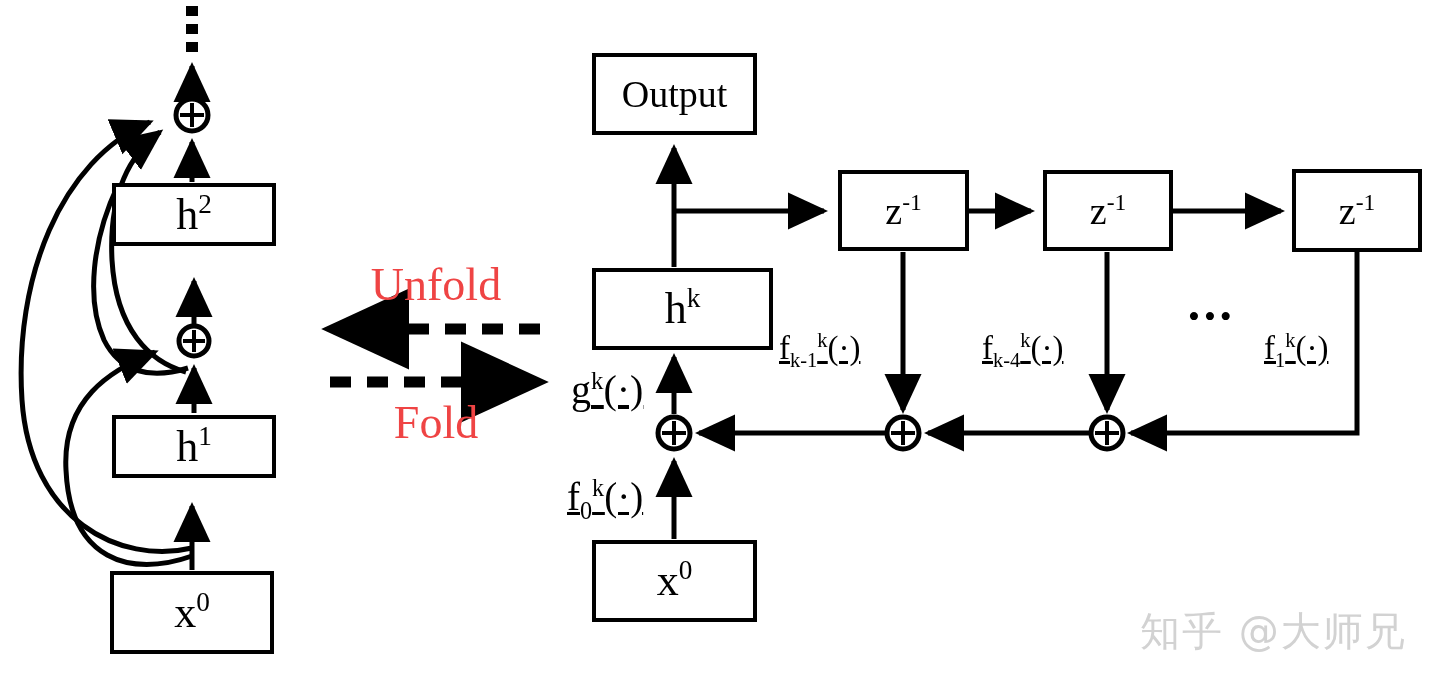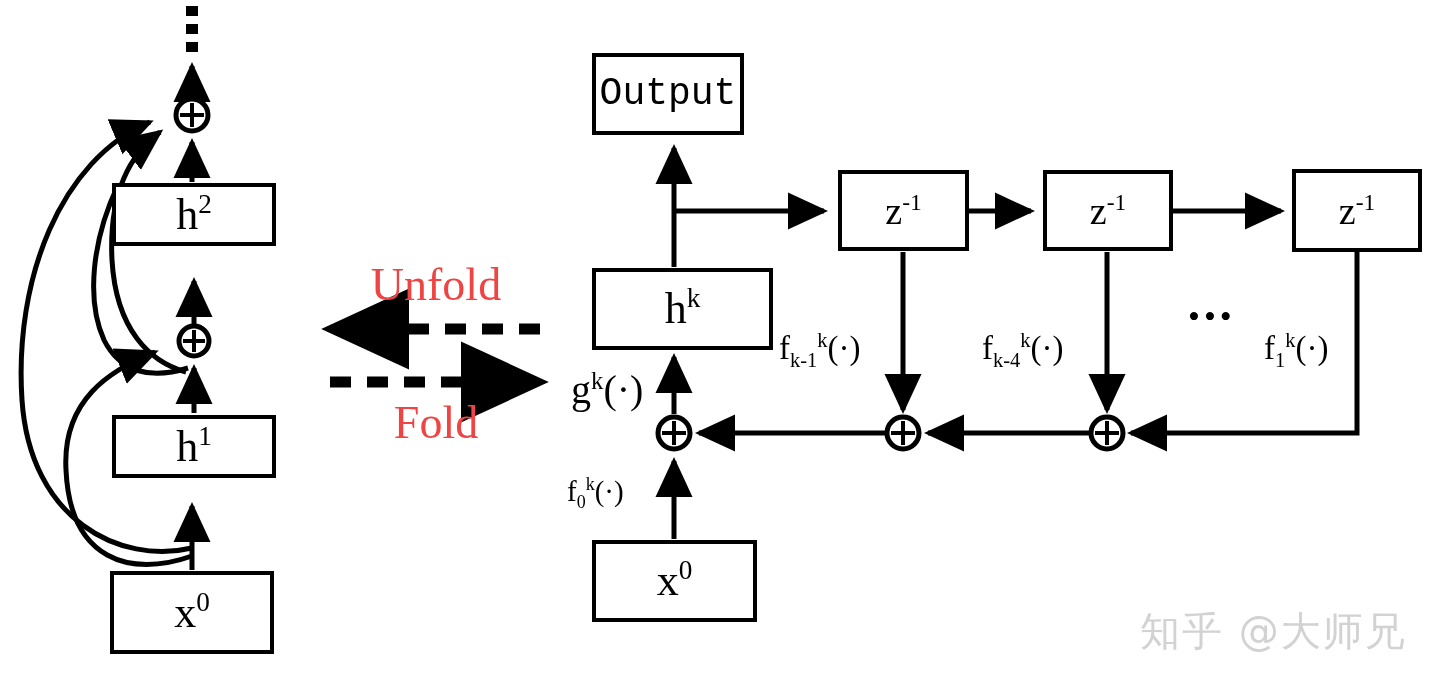--- a/index.html
+++ b/index.html
@@ -47,20 +47,21 @@
     line-height: 0;
   }
   sup { vertical-align: super; }
   sub { vertical-align: sub; }
   .edge-label {
     position: absolute;
     color: #000000;
     font-family: "Liberation Serif", "DejaVu Serif", serif;
     white-space: nowrap;
     line-height: 1;
+    text-decoration: underline;
   }
   .transform-label {
     position: absolute;
     color: #ef4444;
     font-family: "Liberation Serif", "DejaVu Serif", serif;
     white-space: nowrap;
     line-height: 1;
     text-align: center;
   }
   .ellipsis-h {
@@ -181,21 +182,21 @@
   </div>
 
   <div class="node-box" style="left:110px; top:571px; width:164px; height:83px; font-size:44px;">
     <span class="mathlabel"><span>x</span><sup>0</sup></span>
   </div>
 
   <div class="transform-label" style="left:330px; top:262px; width:212px; font-size:46px;">Unfold</div>
 
   <div class="transform-label" style="left:330px; top:400px; width:212px; font-size:46px;">Fold</div>
 
-  <div class="node-box" style="left:592px; top:53px; width:152px; height:82px; font-size:38px;font-family:Liberation Mono, monospace;">
+  <div class="node-box" style="left:592px; top:53px; width:165px; height:82px; font-size:38px;">
     <span class="mathlabel">Output</span>
   </div>
 
   <div class="node-box" style="left:592px; top:268px; width:181px; height:82px; font-size:44px;">
     <span class="mathlabel"><span>h</span><sup>k</sup></span>
   </div>
 
   <div class="node-box" style="left:592px; top:540px; width:165px; height:82px; font-size:44px;">
     <span class="mathlabel"><span>x</span><sup>0</sup></span>
   </div>
@@ -209,21 +210,21 @@
   </div>
 
   <div class="node-box" style="left:1292px; top:169px; width:130px; height:83px; font-size:38px;">
     <span class="mathlabel"><span>z</span><sup>-1</sup></span>
   </div>
 
   <div class="ellipsis-h" style="left:1188px; top:300px; font-size:34px;">•••</div>
 
   <div class="edge-label" style="left:571px; top:370px; font-size:40px;"><span>g</span><sup>k</sup><span>(·)</span></div>
 
-  <div class="edge-label" style="left:567px; top:477px; font-size:29px;"><span>f</span><sub>0</sub><sup>k</sup><span>(·)</span></div>
+  <div class="edge-label" style="left:567px; top:477px; font-size:39px;"><span>f</span><sub>0</sub><sup>k</sup><span>(·)</span></div>
 
   <div class="edge-label" style="left:779px; top:332px; font-size:33px;"><span>f</span><sub>k-1</sub><sup>k</sup><span>(·)</span></div>
 
   <div class="edge-label" style="left:982px; top:332px; font-size:33px;"><span>f</span><sub>k-4</sub><sup>k</sup><span>(·)</span></div>
 
   <div class="edge-label" style="left:1264px; top:332px; font-size:33px;"><span>f</span><sub>1</sub><sup>k</sup><span>(·)</span></div>
 
   <div id="watermark" style="left:1140px; top:604px; font-size:40px;">知乎 @大师兄</div>
 
 </div>

